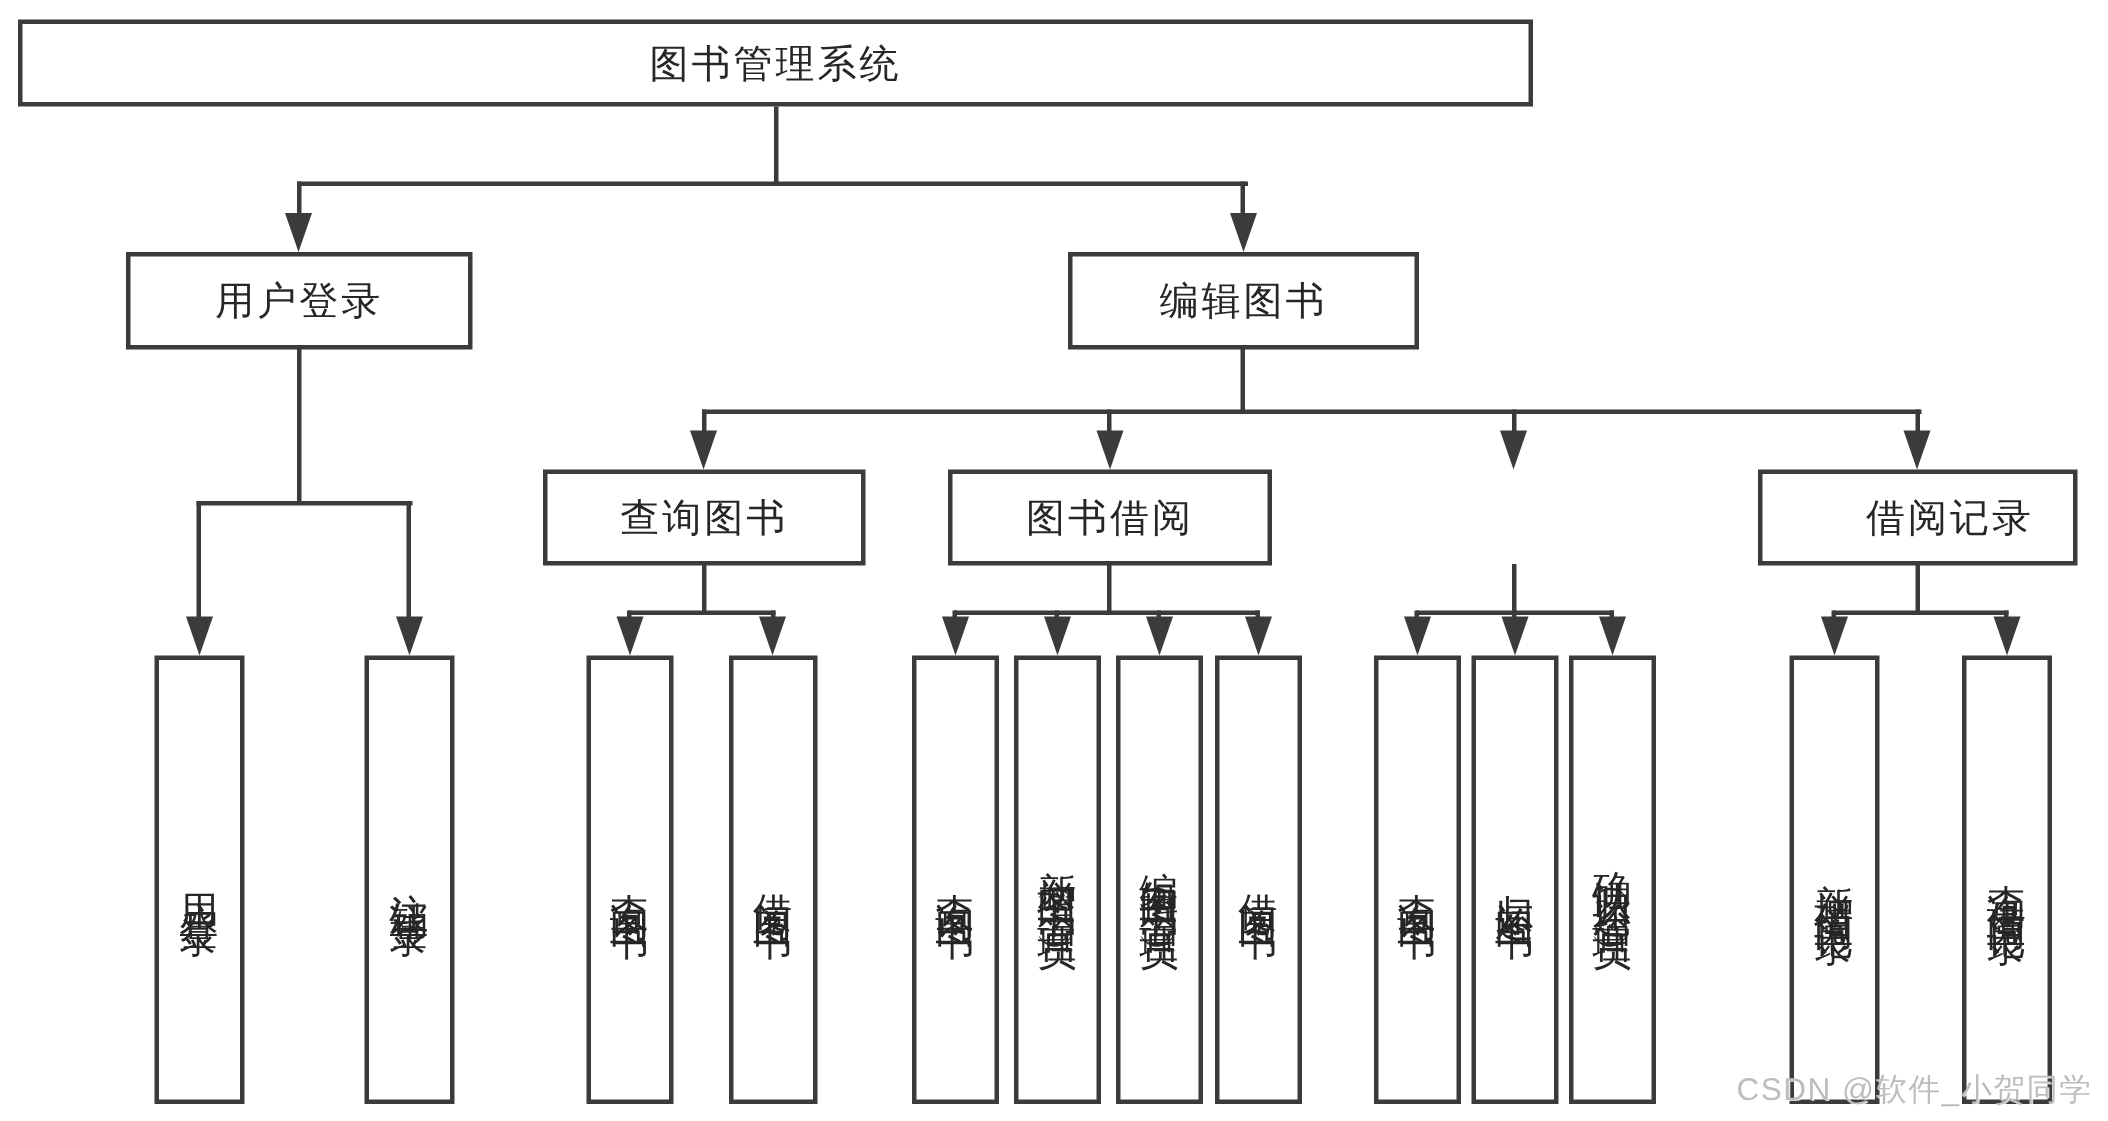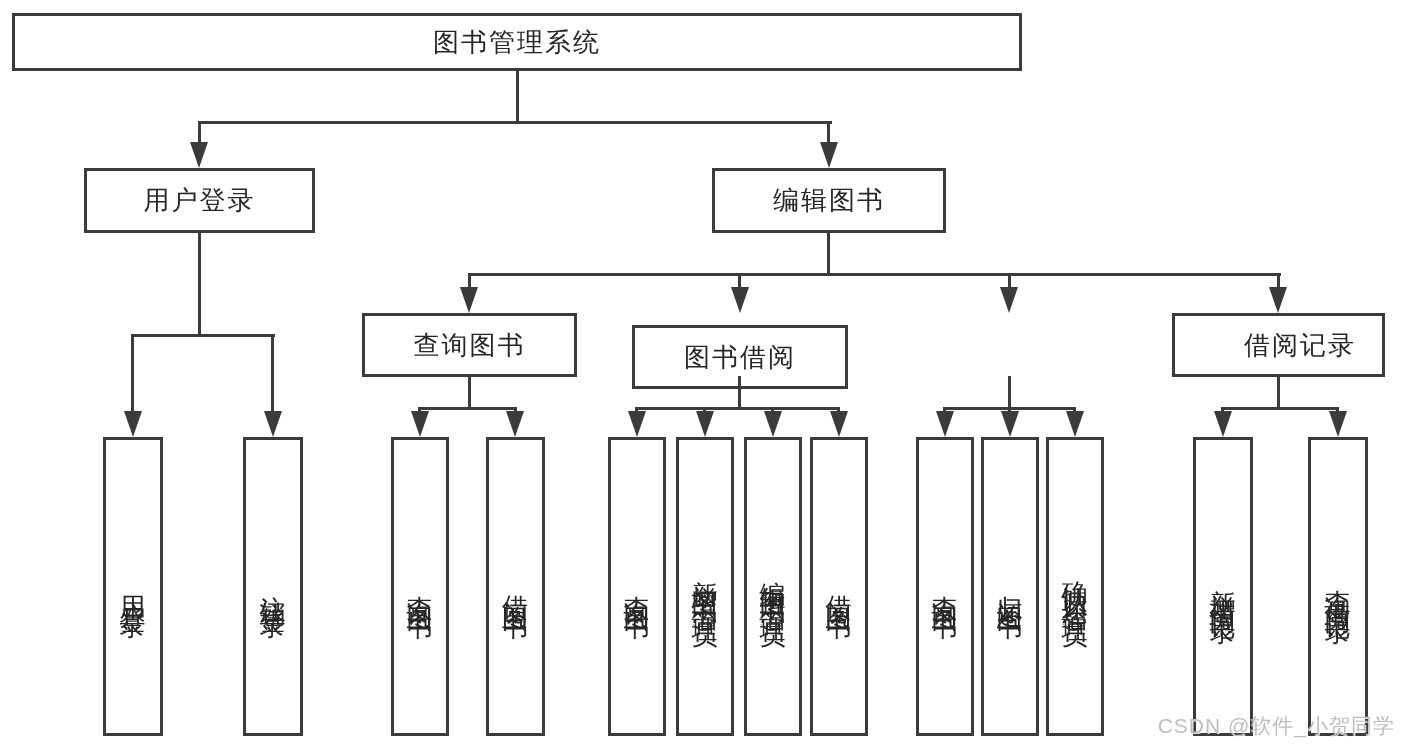--- a/index.html
+++ b/index.html
@@ -43,21 +43,21 @@
 <body>
 
 <div id="canvas">
 
   <div class="box" style="left:12px;top:13px;width:1010px;height:58px;">图书管理系统</div>
 
   <div class="box" style="left:84px;top:168px;width:231px;height:65px;">用户登录</div>
   <div class="box" style="left:712px;top:168px;width:234px;height:65px;">编辑图书</div>
 
   <div class="box" style="left:362px;top:313px;width:215px;height:64px;">查询图书</div>
-  <div class="box" style="left:632px;top:313px;width:216px;height:64px;margin-top:12px;">图书借阅</div>
+  <div class="box" style="left:632px;top:313px;width:216px;height:64px;">图书借阅</div>
   <div class="box" style="left:1172px;top:313px;width:213px;height:64px;padding-left:43px;">借阅记录</div>
 
   <div class="box vbox" style="left:103px;top:437px;width:60px;height:299px;">用户登录</div>
   <div class="box vbox" style="left:243px;top:437px;width:60px;height:299px;">注销登录</div>
 
   <div class="box vbox" style="left:391px;top:437px;width:58px;height:299px;">查询图书</div>
   <div class="box vbox" style="left:486px;top:437px;width:59px;height:299px;">借阅图书</div>
 
   <div class="box vbox" style="left:608px;top:437px;width:58px;height:299px;">查询图书</div>
   <div class="box vbox" style="left:676px;top:437px;width:58px;height:299px;">新增图书（管理员）</div>

